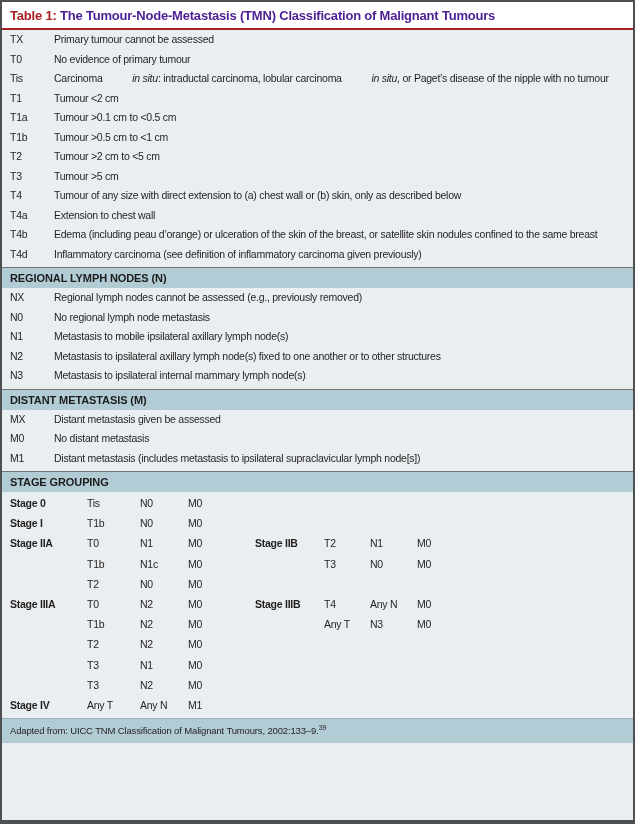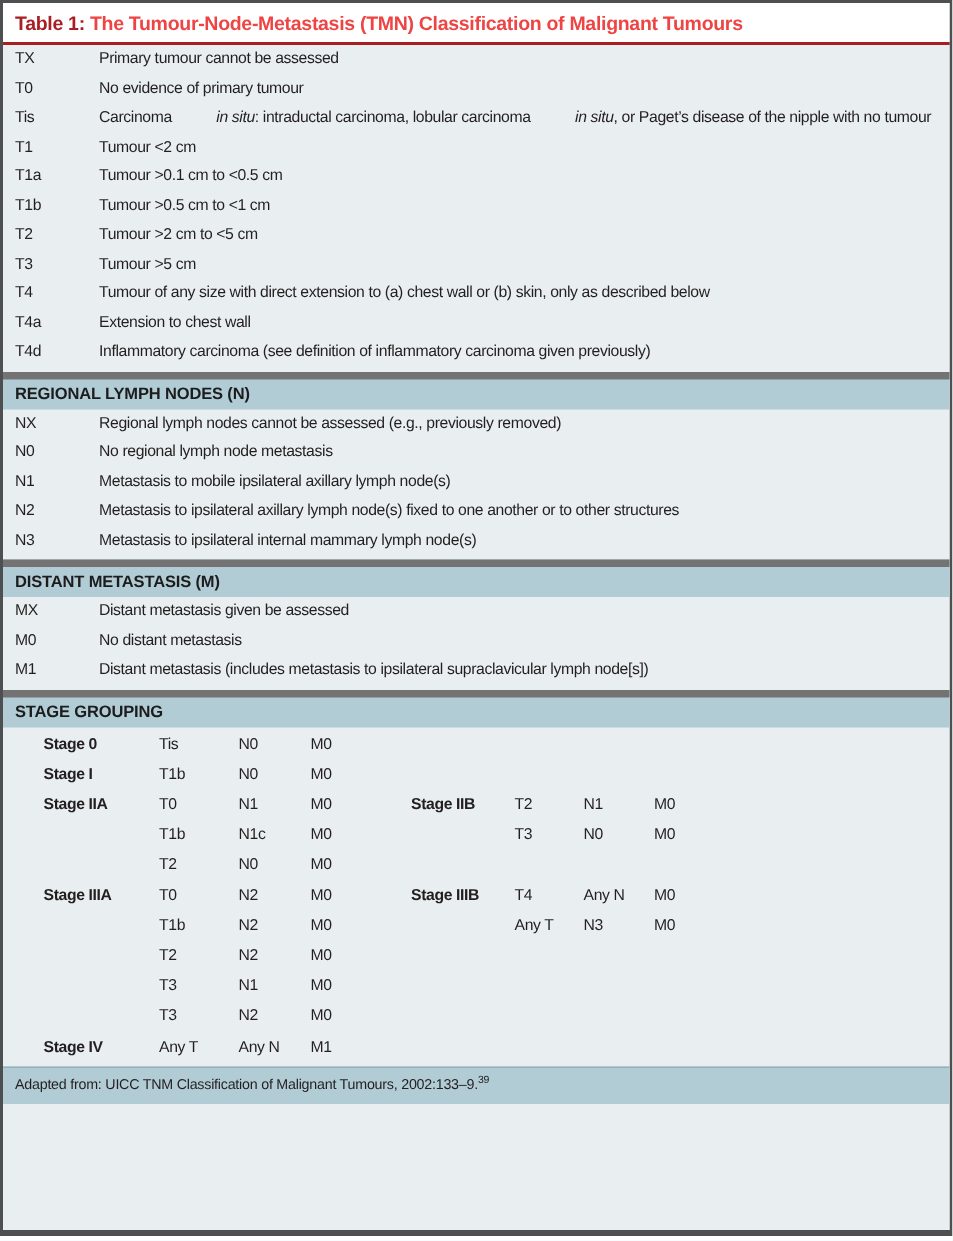--- a/index.html
+++ b/index.html
@@ -20,60 +20,58 @@
 
   .title-bar {
     background: #ffffff;
     padding: 6px 8px 4px 8px;
     font-size: 13px;
     line-height: 16px;
     letter-spacing: -0.2px;
     white-space: nowrap;
   }
   .title-label { color: #a81e23; font-weight: bold; margin-top: 24px; }
-  .title-text { color: #ef4444; font-weight: bold; }
+  .title-text { color: #4c1d95; font-weight: bold; }
 
   .red-rule { height: 2px; background: #a81e23; }
 
   .table-body { flex: 1; background: #e9eef0; display: flex; flex-direction: column; }
 
   .section-header {
     background: #b2ccd6;
-    border-top: 5px solid #737373;
+    border-top: 1px solid #737373;
     margin-top: 3px;
     padding: 4px 8px 4px 8px;
     font-size: 11px;
     font-weight: bold;
     letter-spacing: -0.1px;
     color: #1c1c1c;
   }
   .section-header.first { margin-top: 0; border-top: none; }
 
   .def-row {
     display: grid;
     grid-template-columns: 44px 1fr;
     padding: 0 8px;
     font-size: 10.5px;
     line-height: 19.5px;
     letter-spacing: -0.25px;
     white-space: nowrap;
-    gap: 12px;
   }
   .def-row .code { font-weight: normal; }
   .def-row .desc i { font-style: italic; margin-left: 27px; }
 
   .stage-grid {
     display: grid;
     grid-template-columns: 77px 53px 48px 67px 69px 46px 47px 1fr;
     padding: 1px 8px 0 8px;
     font-size: 10.5px;
     line-height: 20.2px;
     letter-spacing: -0.25px;
     white-space: nowrap;
-    margin-left: 19px;
   }
   .stage-grid .stage-label { font-weight: bold; }
 
   .footer {
     background: #b2ccd6;
     border-top: 1px solid #97b1ba;
     margin-top: 3px;
     padding: 6px 8px 7px 8px;
     font-size: 9.5px;
     letter-spacing: -0.15px;
@@ -125,20 +123,24 @@
         </div>
         <div class="def-row">
           <span class="code">T4</span>
           <span class="desc"><span>Tumour of any size with direct extension to (a) chest wall or (b) skin, only as described below</span></span>
         </div>
         <div class="def-row">
           <span class="code">T4a</span>
           <span class="desc"><span>Extension to chest wall</span></span>
         </div>
         <div class="def-row">
+          <span class="code">T4b</span>
+          <span class="desc"><span>Edema (including peau d’orange) or ulceration of the skin of the breast, or satellite skin nodules confined to the same breast</span></span>
+        </div>
+        <div class="def-row">
           <span class="code">T4d</span>
           <span class="desc"><span>Inflammatory carcinoma (see definition of inflammatory carcinoma given previously)</span></span>
         </div>
         <div class="section-header">REGIONAL LYMPH NODES (N)</div>
         <div class="def-row">
           <span class="code">NX</span>
           <span class="desc"><span>Regional lymph nodes cannot be assessed (e.g., previously removed)</span></span>
         </div>
         <div class="def-row">
           <span class="code">N0</span>

